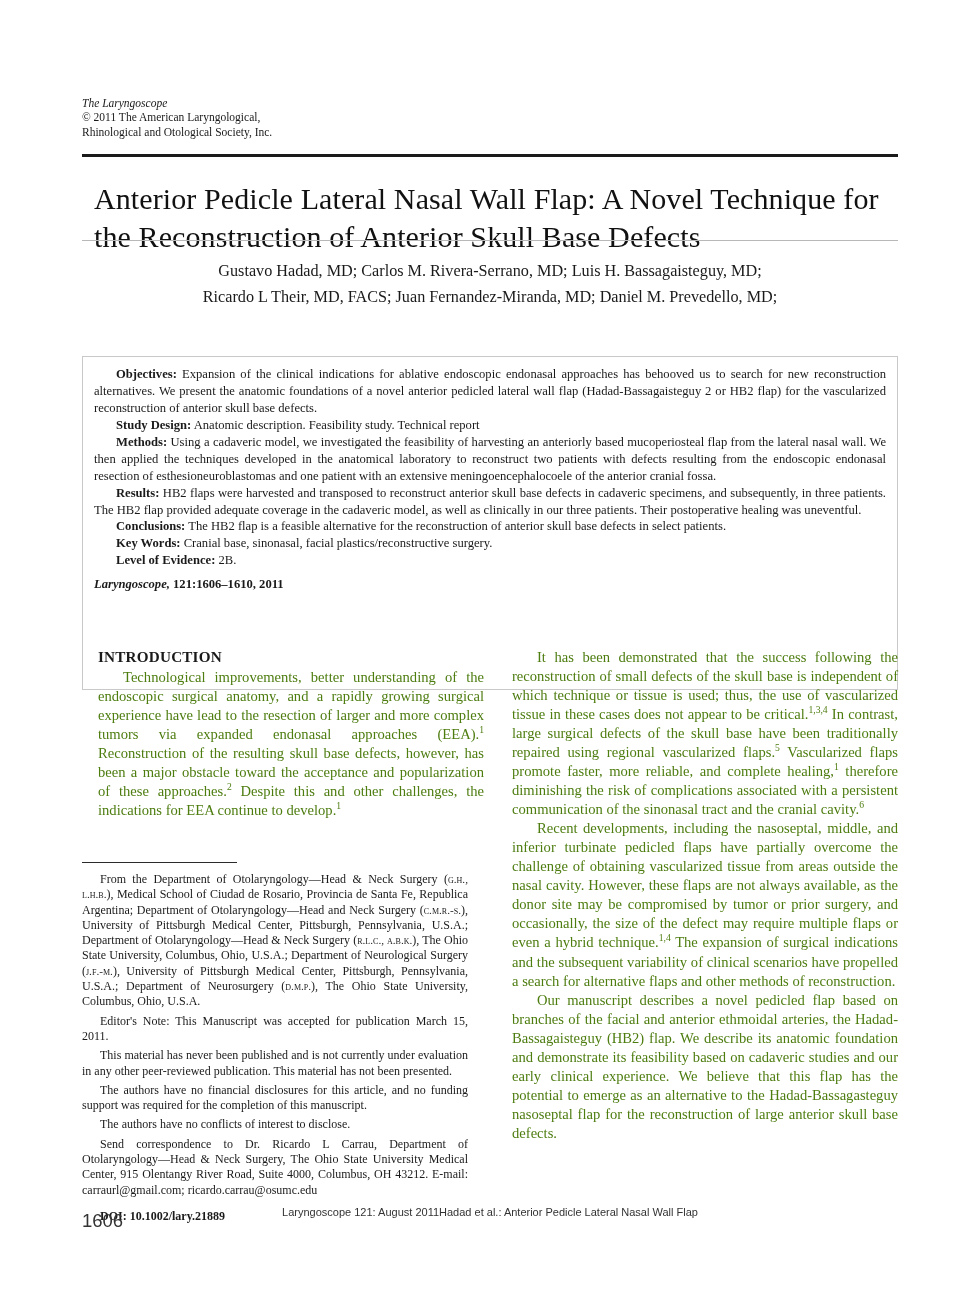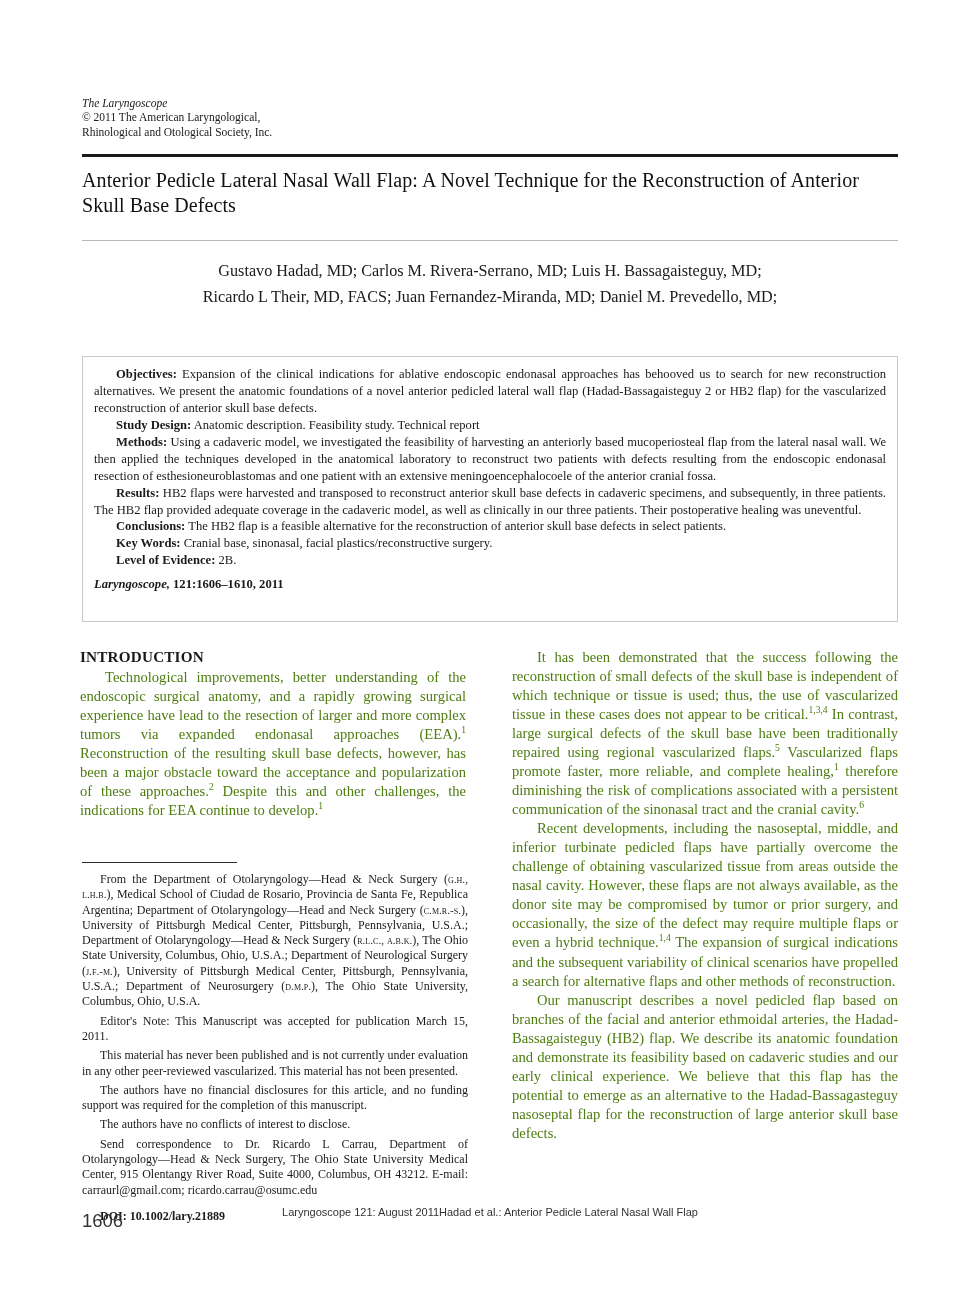--- a/index.html
+++ b/index.html
@@ -59,26 +59,26 @@
     height: 1px;
     background: #b8b8b8;
   }
 
   
   .title {
     position: absolute;
     left: 82px;
     top: 168px;
     width: 820px;
-    font-size: 20px;
+    font-size: 30px;
     line-height: 1.26;
     font-weight: normal;
     letter-spacing: 0.1px;
     color: #111111;
-    margin: 0;
+    margin: 12px;
   }
 
   
   .authors {
     position: absolute;
     left: 82px;
     top: 258px;
     width: 816px;
     text-align: center;
     font-size: 16.2px;
@@ -86,21 +86,21 @@
     color: #1a1a1a;
   }
   .authors .author-line { display: block; }
 
   
   .abstract-box {
     position: absolute;
     left: 82px;
     top: 356px;
     width: 816px;
-    height: 266px;
+    height: 334px;
     box-sizing: border-box;
     border: 1px solid #c9c9c9;
     padding: 9px 11px 6px 11px;
   }
   .abstract-box p {
     margin: 0;
     font-size: 12.6px;
     line-height: 1.345;
     text-align: justify;
     text-indent: 22px;
@@ -118,21 +118,21 @@
   .abstract-cite .cite-italic {
     font-style: italic;
   }
 
   
   .col {
     position: absolute;
     top: 648px;
     width: 386px;
   }
-  .col-left  { left: 80px; }
+  .col-left  { left: 98px; }
   .col-right { left: 512px; }
 
   .section-head {
     font-size: 15.2px;
     font-weight: bold;
     margin: 0 0 2px 0;
     line-height: 1.2;
     letter-spacing: 0.2px;
   }
   .body-p {
@@ -242,21 +242,21 @@
 
   <div class="col col-left">
     <h2 class="section-head">INTRODUCTION</h2>
     <p class="body-p"><span>Technological improvements, better understanding of the endoscopic surgical anatomy, and a rapidly growing surgical experience have lead to the resection of larger and more complex tumors via expanded endonasal approaches (EEA).</span><sup>1</sup><span> Reconstruction of the resulting skull base defects, however, has been a major obstacle toward the acceptance and popularization of these approaches.</span><sup>2</sup><span> Despite this and other challenges, the indications for EEA continue to develop.</span><sup>1</sup></p>
   </div>
 
   <div class="footnote-rule"></div>
   <div class="footnotes">
     <p><span>From the Department of Otolaryngology—Head &amp; Neck Surgery (</span><span class="sc">g.h., l.h.b.</span><span>), Medical School of Ciudad de Rosario, Provincia de Santa Fe, Republica Argentina; Department of Otolaryngology—Head and Neck Surgery (</span><span class="sc">c.m.r.-s.</span><span>), University of Pittsburgh Medical Center, Pittsburgh, Pennsylvania, U.S.A.; Department of Otolaryngology—Head &amp; Neck Surgery (</span><span class="sc">r.l.c., a.b.k.</span><span>), The Ohio State University, Columbus, Ohio, U.S.A.; Department of Neurological Surgery (</span><span class="sc">j.f.-m.</span><span>), University of Pittsburgh Medical Center, Pittsburgh, Pennsylvania, U.S.A.; Department of Neurosurgery (</span><span class="sc">d.m.p.</span><span>), The Ohio State University, Columbus, Ohio, U.S.A.</span></p>
     <p class="tight">Editor's Note: This Manuscript was accepted for publication March 15, 2011.</p>
-    <p class="tight">This material has never been published and is not currently under evaluation in any other peer-reviewed vascularized. This material has not been presented.</p>
+    <p class="tight">This material has never been published and is not currently under evaluation in any other peer-reviewed publication. This material has not been presented.</p>
     <p class="tight">The authors have no financial disclosures for this article, and no funding support was required for the completion of this manuscript.</p>
     <p class="tight">The authors have no conflicts of interest to disclose.</p>
     <p class="tight">Send correspondence to Dr. Ricardo L Carrau, Department of Otolaryngology—Head &amp; Neck Surgery, The Ohio State University Medical Center, 915 Olentangy River Road, Suite 4000, Columbus, OH 43212. E-mail: carraurl@gmail.com; ricardo.carrau@osumc.edu</p>
     <p class="doi">DOI: 10.1002/lary.21889</p>
   </div>
 
   <div class="col col-right">
     <p class="body-p"><span>It has been demonstrated that the success following the reconstruction of small defects of the skull base is independent of which technique or tissue is used; thus, the use of vascularized tissue in these cases does not appear to be critical.</span><sup>1,3,4</sup><span> In contrast, large surgical defects of the skull base have been traditionally repaired using regional vascularized flaps.</span><sup>5</sup><span> Vascularized flaps promote faster, more reliable, and complete healing,</span><sup>1</sup><span> therefore diminishing the risk of complications associated with a persistent communication of the sinonasal tract and the cranial cavity.</span><sup>6</sup></p>
     <p class="body-p"><span>Recent developments, including the nasoseptal, middle, and inferior turbinate pedicled flaps have partially overcome the challenge of obtaining vascularized tissue from areas outside the nasal cavity. However, these flaps are not always available, as the donor site may be compromised by tumor or prior surgery, and occasionally, the size of the defect may require multiple flaps or even a hybrid technique.</span><sup>1,4</sup><span> The expansion of surgical indications and the subsequent variability of clinical scenarios have propelled a search for alternative flaps and other methods of reconstruction.</span></p>
     <p class="body-p">Our manuscript describes a novel pedicled flap based on branches of the facial and anterior ethmoidal arteries, the Hadad-Bassagaisteguy (HB2) flap. We describe its anatomic foundation and demonstrate its feasibility based on cadaveric studies and our early clinical experience. We believe that this flap has the potential to emerge as an alternative to the Hadad-Bassagasteguy nasoseptal flap for the reconstruction of large anterior skull base defects.</p>

